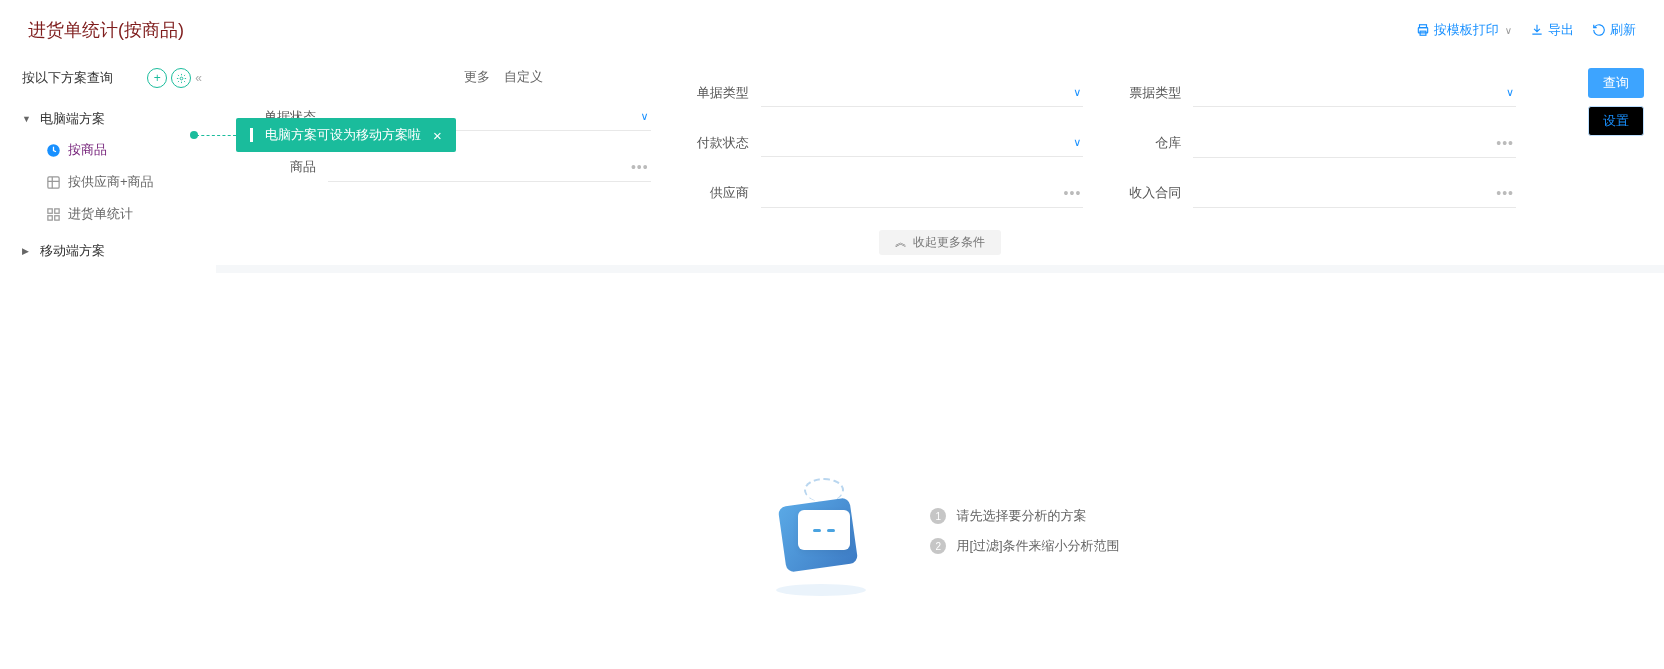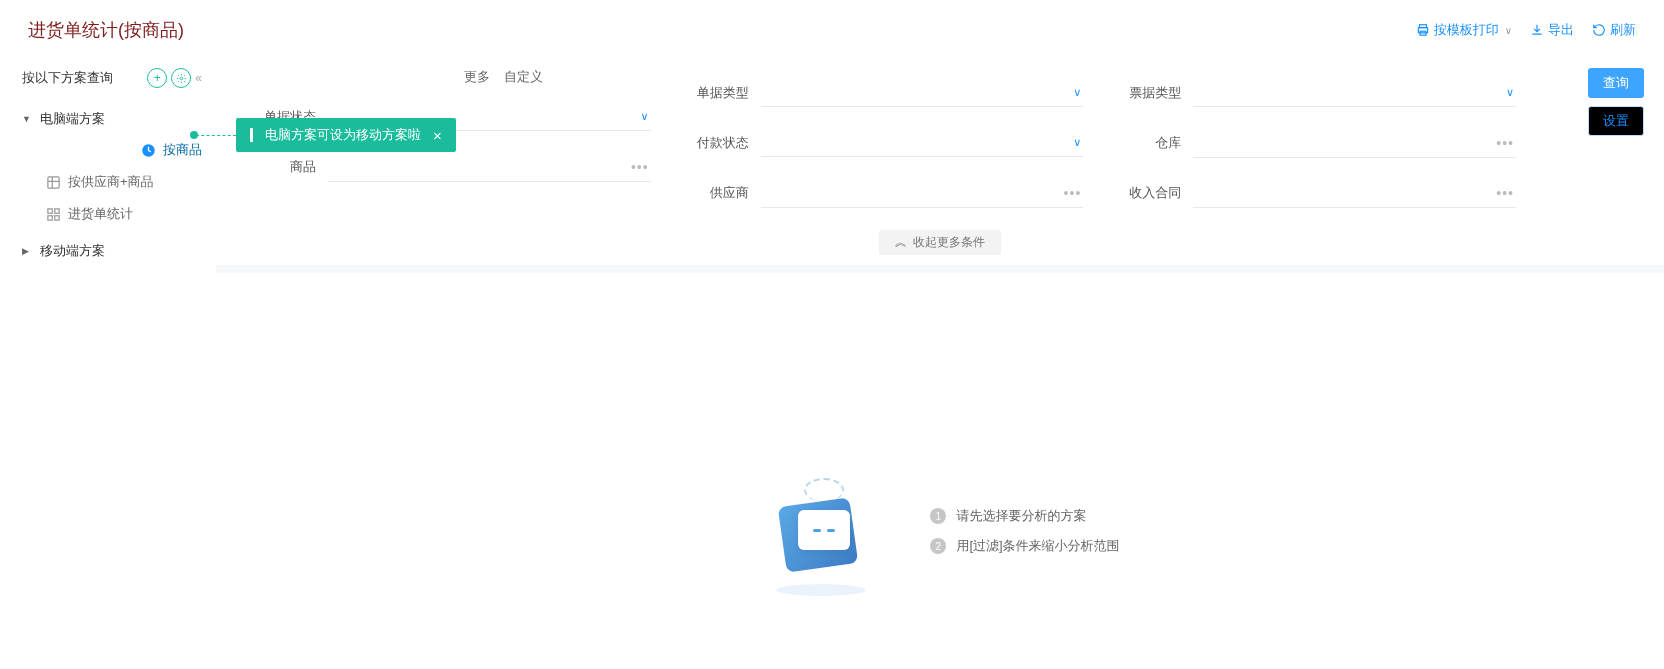--- a/index.html
+++ b/index.html
@@ -24,21 +24,21 @@
     .sidebar-title { font-size: 13px; color: #333; font-weight: 500; }
     .sidebar-header-icons { display: flex; align-items: center; gap: 4px; }
     .circle-icon { width: 20px; height: 20px; border: 1px solid #1abc9c; border-radius: 50%; display: flex; align-items: center; justify-content: center; color: #1abc9c; cursor: pointer; font-size: 12px; }
     .collapse-icon { color: #aaa; cursor: pointer; font-size: 12px; }
     
     .tree-group { margin-bottom: 6px; }
     .tree-group-header { display: flex; align-items: center; gap: 8px; padding: 6px 0; cursor: pointer; color: #333; }
     .tree-caret { font-size: 9px; color: #666; width: 10px; }
     .tree-items { padding-left: 24px; }
     .tree-item { display: flex; align-items: center; gap: 7px; padding: 7px 0; cursor: pointer; color: #666; font-size: 13px; }
-    .tree-item.active { color: #0369a1; justify-content: flex-end; }
+    .tree-item.active { color: #701a75; }
     .tree-item-icon { width: 15px; height: 15px; display: flex; align-items: center; justify-content: center; flex-shrink: 0; }
     .tree-item-icon svg { width: 15px; height: 15px; }
     .tree-item.active .tree-item-icon svg { fill: #1890ff; }
     .tree-item-icon svg.stroke-only { fill: none; stroke: #999; }
     
     
     .tooltip { position: absolute; left: 236px; top: 62px; background: #1abc9c; color: #fff; padding: 8px 14px; border-radius: 2px; font-size: 13px; display: flex; align-items: center; gap: 12px; z-index: 20; }
     .tooltip::before { content: ''; position: absolute; left: -40px; top: 50%; width: 40px; height: 1px; border-top: 1px dashed #1abc9c; }
     .tooltip-dot { position: absolute; left: -46px; top: 50%; transform: translateY(-50%); width: 8px; height: 8px; background: #1abc9c; border-radius: 50%; }
     .tooltip-bar { width: 3px; height: 14px; background: #fff; }

